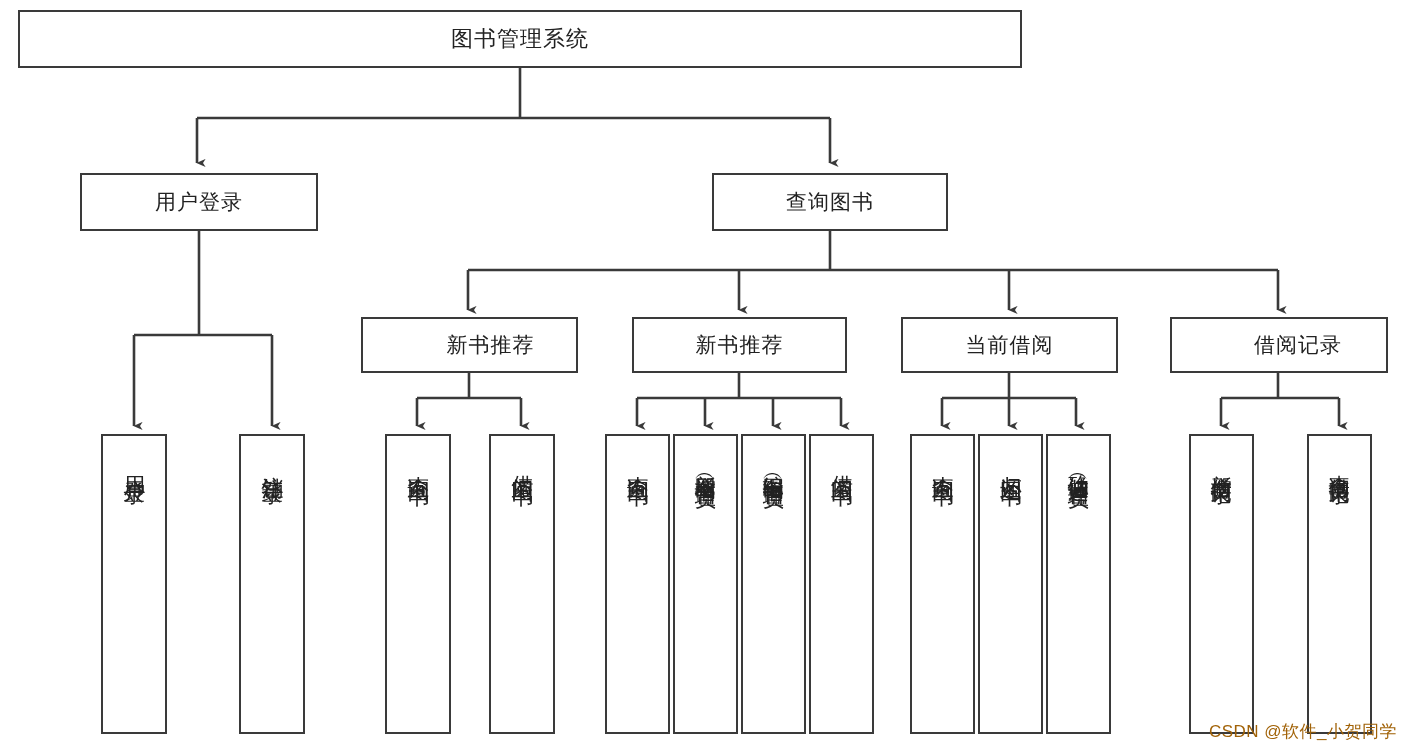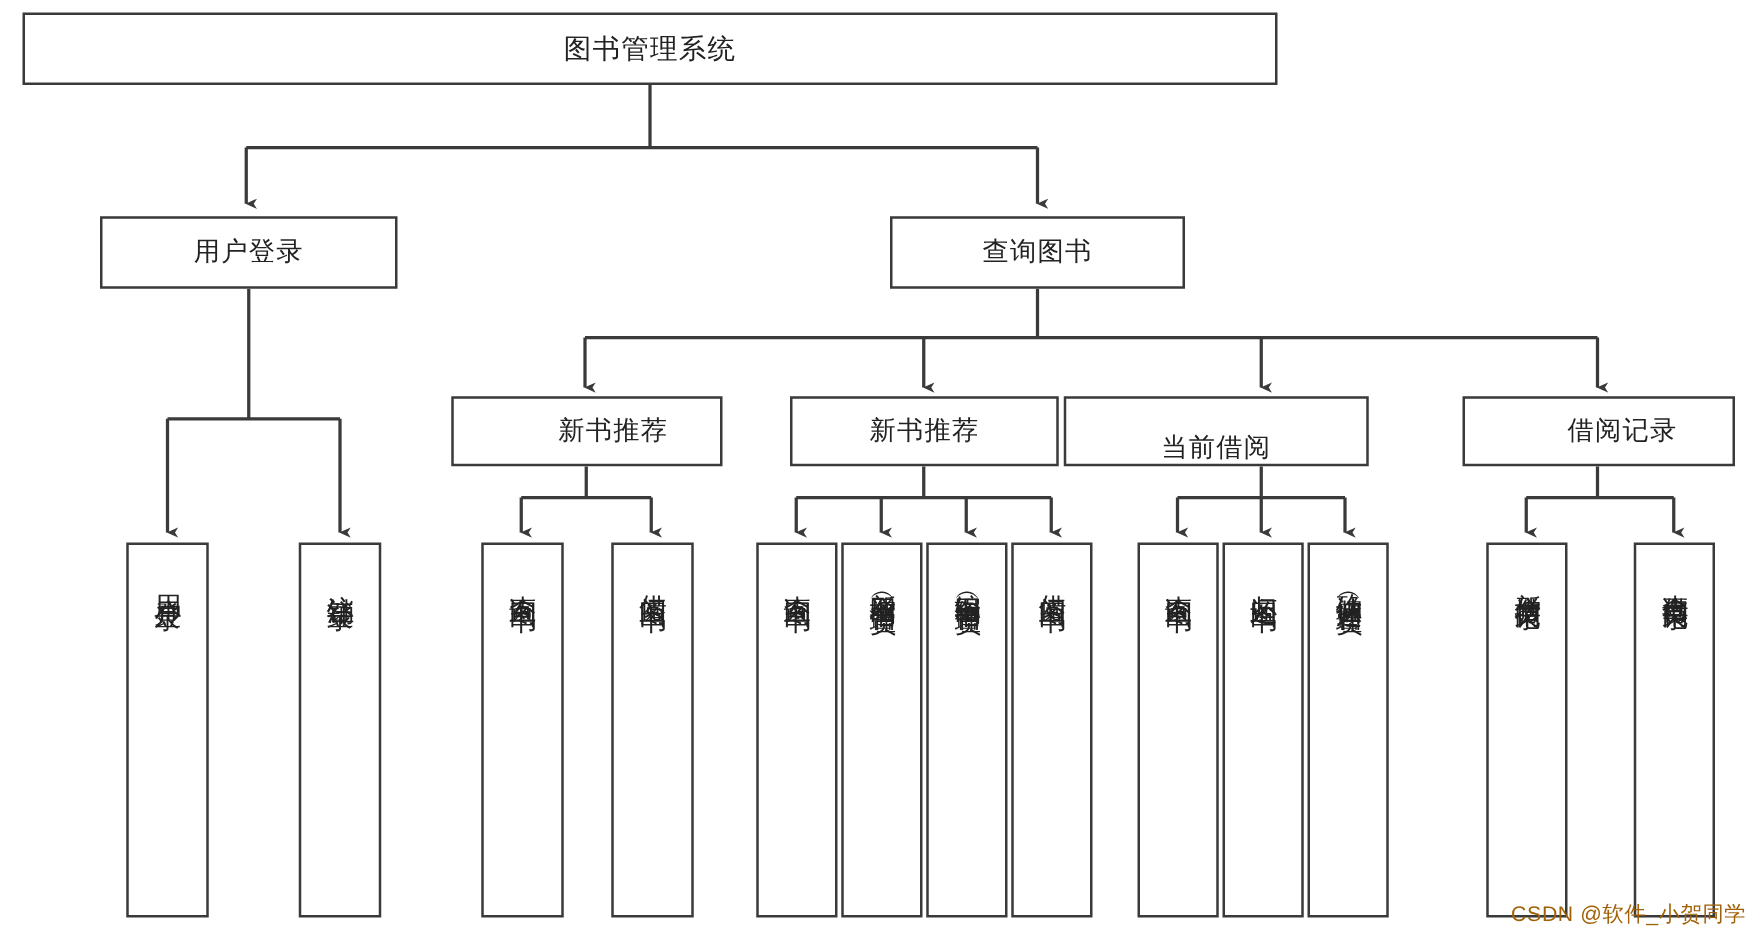--- a/index.html
+++ b/index.html
@@ -136,21 +136,21 @@
   <div class="node horiz" style="left:712px;top:173px;width:236px;height:58px;">
     <span>查询图书</span>
   </div>
 
   <div class="node horiz" style="left:361px;top:317px;width:217px;height:56px;padding-left:42px;">
     <span>新书推荐</span>
   </div>
   <div class="node horiz" style="left:632px;top:317px;width:215px;height:56px;">
     <span>新书推荐</span>
   </div>
-  <div class="node horiz" style="left:851px;top:317px;width:244px;height:56px;align-items:flex-end;">
+  <div class="node horiz" style="left:901px;top:317px;width:217px;height:56px;">
     <span>当前借阅</span>
   </div>
   <div class="node horiz" style="left:1170px;top:317px;width:218px;height:56px;padding-left:38px;">
     <span>借阅记录</span>
   </div>
 
   <div class="node vert" style="left:101px;top:434px;width:66px;height:300px;">
     <span class="vlabel">用户登录</span>
   </div>
   <div class="node vert" style="left:239px;top:434px;width:66px;height:300px;">

